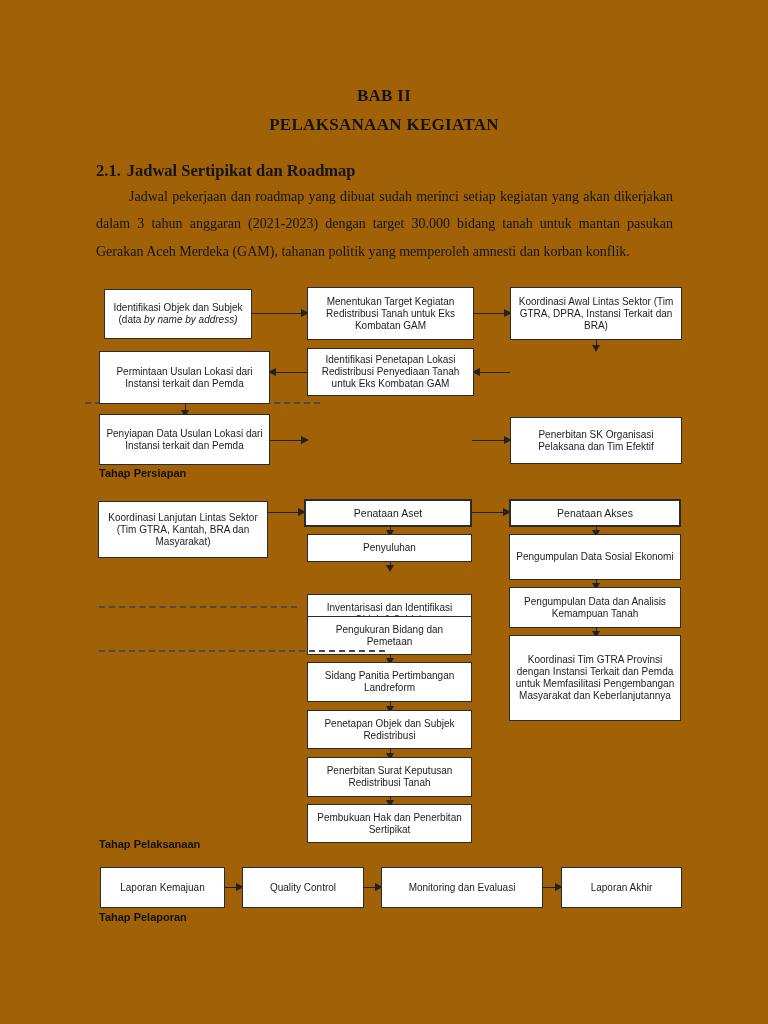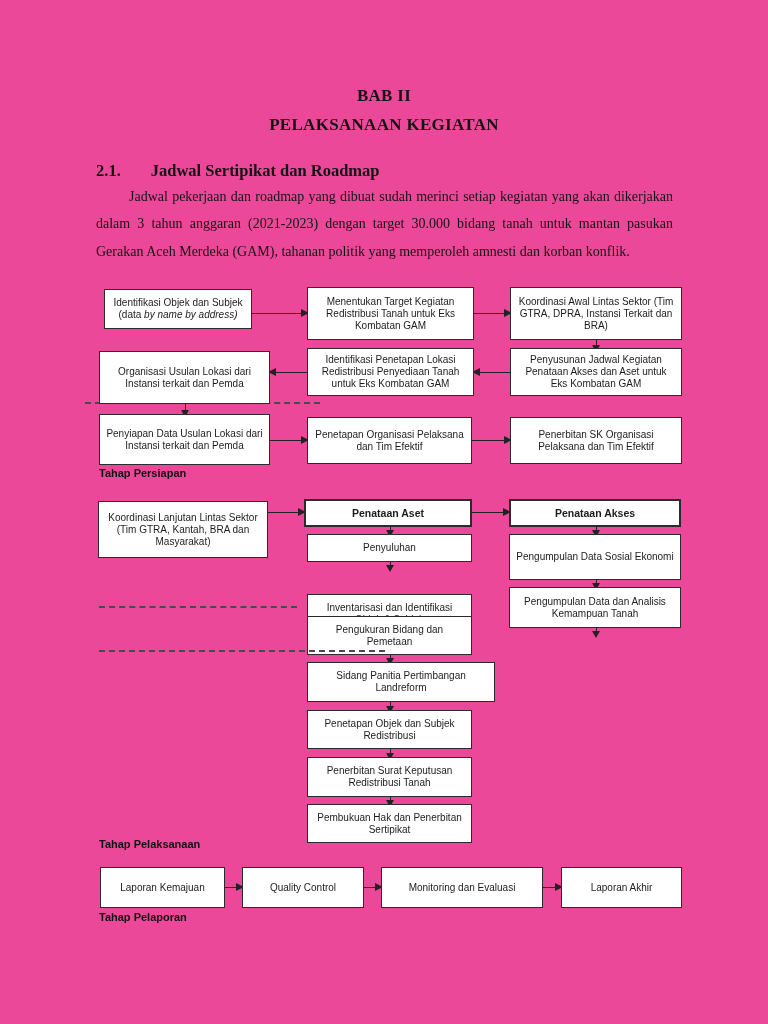--- a/index.html
+++ b/index.html
@@ -1,39 +1,39 @@
 <!DOCTYPE html>
 <html><head>
 <meta charset="utf-8">
 <style>
   html,body { margin:0; padding:0; background:#ffffff; }
   .page {
-    position:relative; width:768px; height:1024px; background:#ec4899;
+    position:relative; width:768px; height:1024px; background:#a16207;
     font-family:"Liberation Serif", serif; color:#141414; overflow:hidden;
   }
   .doc-title {
     position:absolute; left:0; width:768px; text-align:center;
     font-weight:bold; font-size:17px; letter-spacing:0.3px;
   }
   .sec-heading {
     position:absolute; left:96px; top:161px; font-weight:bold; font-size:16.5px;
   }
-  .sec-heading .num { display:inline-block; margin-right:30px; }
+  .sec-heading .num { display:inline-block; margin-right:6px; }
   .body-par {
     position:absolute; left:96px; top:183px; width:577px;
     font-size:14px; line-height:27.4px; text-align:justify; text-indent:33px;
   }
   
   .fbox {
     position:absolute; display:flex; align-items:center; justify-content:center;
     text-align:center; border:1.7px solid #2b2b2b; background:#ffffff;
     font-family:"Liberation Sans", sans-serif; font-size:10px; line-height:12px;
     color:#1c1c1c; padding:1px 5px; box-sizing:border-box; z-index:2;
   }
-  .fbox.hdr { font-weight:bold; font-size:10.5px; border-width:2.2px; }
+  .fbox.hdr { font-weight:normal; font-size:10.5px; border-width:2.2px; }
   .phase-label {
     position:absolute; font-family:"Liberation Sans", sans-serif;
     font-weight:bold; font-size:11px; color:#111; z-index:2;
   }
   .arr { position:absolute; z-index:1; }
   .arr-h { height:0; border-top:1.6px solid #222; }
   .arr-r::after {
     content:""; position:absolute; right:-2px; top:-5.4px; width:0; height:0;
     border-left:8px solid #222; border-top:4.4px solid transparent; border-bottom:4.4px solid transparent;
   }
@@ -61,53 +61,52 @@
   <div class="sec-heading">
     <span class="num">2.1.</span><span>Jadwal Sertipikat dan Roadmap</span>
   </div>
 
   <div class="body-par">Jadwal pekerjaan dan roadmap yang dibuat sudah merinci setiap kegiatan yang akan dikerjakan dalam 3 tahun anggaran (2021-2023) dengan target 30.000 bidang tanah untuk mantan pasukan Gerakan Aceh Merdeka (GAM), tahanan politik yang memperoleh amnesti dan korban konflik.</div>
 
   <div class="dash" style="left:85px;top:402px;width:235px"></div>
   <div class="dash" style="left:99px;top:606px;width:198px"></div>
   <div class="dash over" style="left:99px;top:650px;width:286px"></div>
 
-  <div class="fbox" style="left:104px;top:289px;width:148px;height:40px">
+  <div class="fbox" style="left:104px;top:289px;width:148px;height:50px">
     <div>
       <div>Identifikasi Objek dan Subjek</div>
       <div><span>(data </span><em>by name by address)</em></div>
     </div>
   </div>
   <div class="fbox" style="left:307px;top:287px;width:167px;height:53px">Menentukan Target Kegiatan Redistribusi Tanah untuk Eks Kombatan GAM</div>
   <div class="fbox" style="left:510px;top:287px;width:172px;height:53px">Koordinasi Awal Lintas Sektor (Tim GTRA, DPRA, Instansi Terkait dan BRA)</div>
 
-  <div class="fbox" style="left:99px;top:351px;width:171px;height:53px">Organisasi Usulan Lokasi dari Instansi terkait dan Pemda</div>
+  <div class="fbox" style="left:99px;top:351px;width:171px;height:53px">Permintaan Usulan Lokasi dari Instansi terkait dan Pemda</div>
   <div class="fbox" style="left:307px;top:348px;width:167px;height:48px">Identifikasi Penetapan Lokasi Redistribusi Penyediaan Tanah untuk Eks Kombatan GAM</div>
-  <div class="fbox" style="left:510px;top:348px;width:172px;height:48px">Penyusunan Jadwal Kegiatan Penataan Akses dan Aset untuk Eks Kombatan GAM</div>
 
   <div class="fbox" style="left:99px;top:414px;width:171px;height:51px">Penyiapan Data Usulan Lokasi dari Instansi terkait dan Pemda</div>
-  <div class="fbox" style="left:307px;top:417px;width:165px;height:47px">Penetapan Organisasi Pelaksana dan Tim Efektif</div>
   <div class="fbox" style="left:510px;top:417px;width:172px;height:47px">Penerbitan SK Organisasi Pelaksana dan Tim Efektif</div>
 
   <div class="phase-label" style="left:99px;top:467px">Tahap Persiapan</div>
 
   <div class="fbox" style="left:98px;top:501px;width:170px;height:57px">Koordinasi Lanjutan Lintas Sektor (Tim GTRA, Kantah, BRA dan Masyarakat)</div>
   <div class="fbox hdr" style="left:304px;top:499px;width:168px;height:28px">Penataan Aset</div>
   <div class="fbox hdr" style="left:509px;top:499px;width:172px;height:28px">Penataan Akses</div>
 
   <div class="fbox" style="left:307px;top:534px;width:165px;height:28px">Penyuluhan</div>
   <div class="fbox" style="left:307px;top:594px;width:165px;height:39px">Inventarisasi dan Identifikasi Objek &amp; Subjek</div>
   <div class="fbox" style="left:307px;top:616px;width:165px;height:39px">Pengukuran Bidang dan Pemetaan</div>
-  <div class="fbox" style="left:307px;top:662px;width:188px;height:40px">Sidang Panitia Pertimbangan Landreform</div>
+  <div class="fbox" style="left:307px;top:662px;width:165px;height:40px">Sidang Panitia Pertimbangan Landreform</div>
   <div class="fbox" style="left:307px;top:710px;width:165px;height:39px">Penetapan Objek dan Subjek Redistribusi</div>
   <div class="fbox" style="left:307px;top:757px;width:165px;height:40px">Penerbitan Surat Keputusan Redistribusi Tanah</div>
   <div class="fbox" style="left:307px;top:804px;width:165px;height:39px">Pembukuan Hak dan Penerbitan Sertipikat</div>
 
   <div class="fbox" style="left:509px;top:534px;width:172px;height:46px">Pengumpulan Data Sosial Ekonomi</div>
   <div class="fbox" style="left:509px;top:587px;width:172px;height:41px">Pengumpulan Data dan Analisis Kemampuan Tanah</div>
+  <div class="fbox" style="left:509px;top:635px;width:172px;height:86px">Koordinasi Tim GTRA Provinsi dengan Instansi Terkait dan Pemda untuk Memfasilitasi Pengembangan Masyarakat dan Keberlanjutannya</div>
 
   <div class="phase-label" style="left:99px;top:838px">Tahap Pelaksanaan</div>
 
   <div class="fbox" style="left:100px;top:867px;width:125px;height:41px">Laporan Kemajuan</div>
   <div class="fbox" style="left:242px;top:867px;width:122px;height:41px">Quality Control</div>
   <div class="fbox" style="left:381px;top:867px;width:162px;height:41px">Monitoring dan Evaluasi</div>
   <div class="fbox" style="left:561px;top:867px;width:121px;height:41px">Laporan Akhir</div>
 
   <div class="phase-label" style="left:99px;top:911px">Tahap Pelaporan</div>
 

